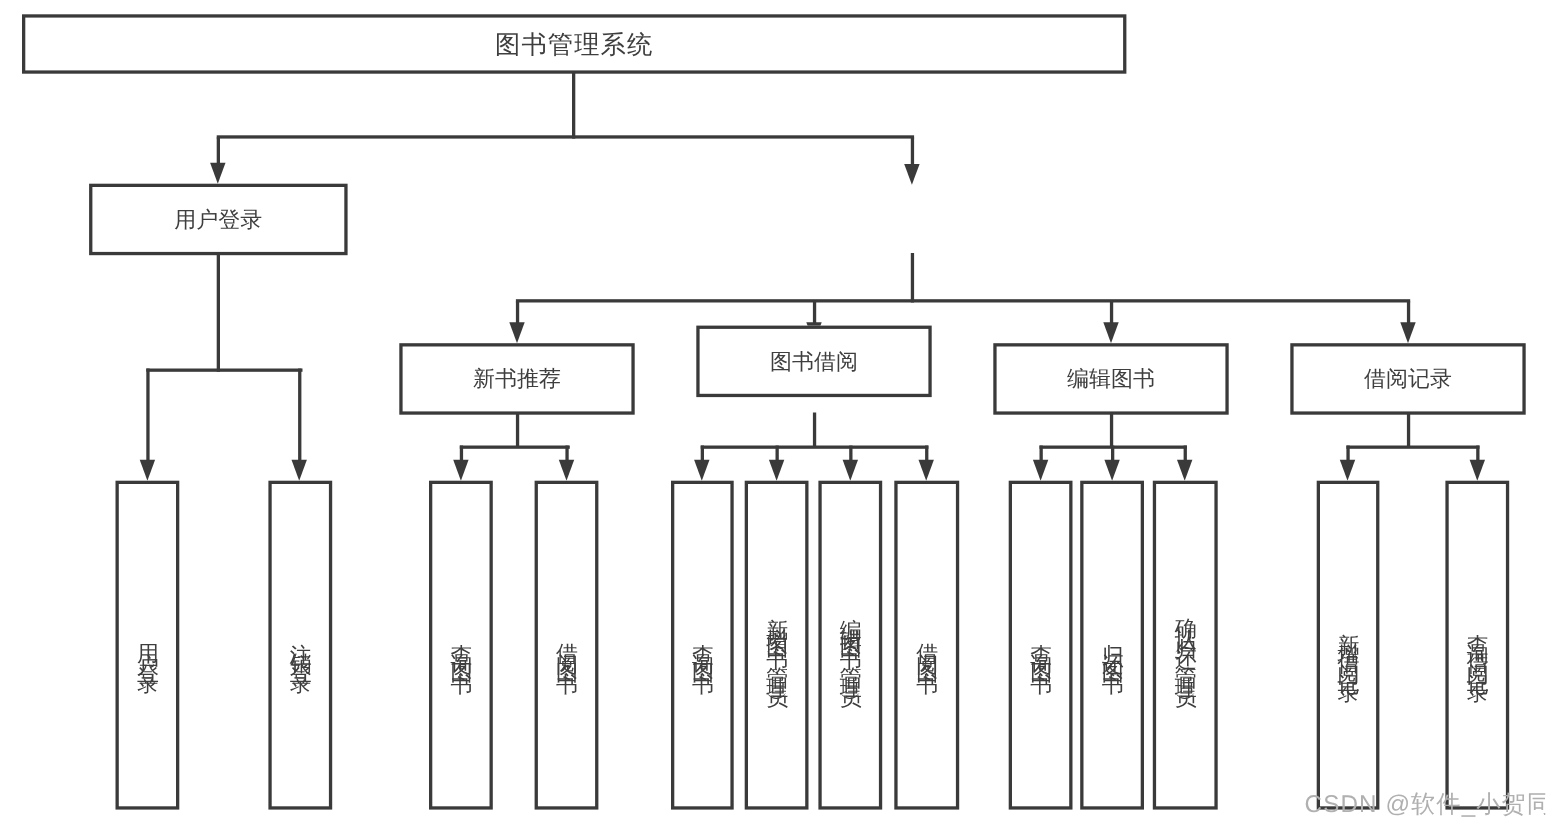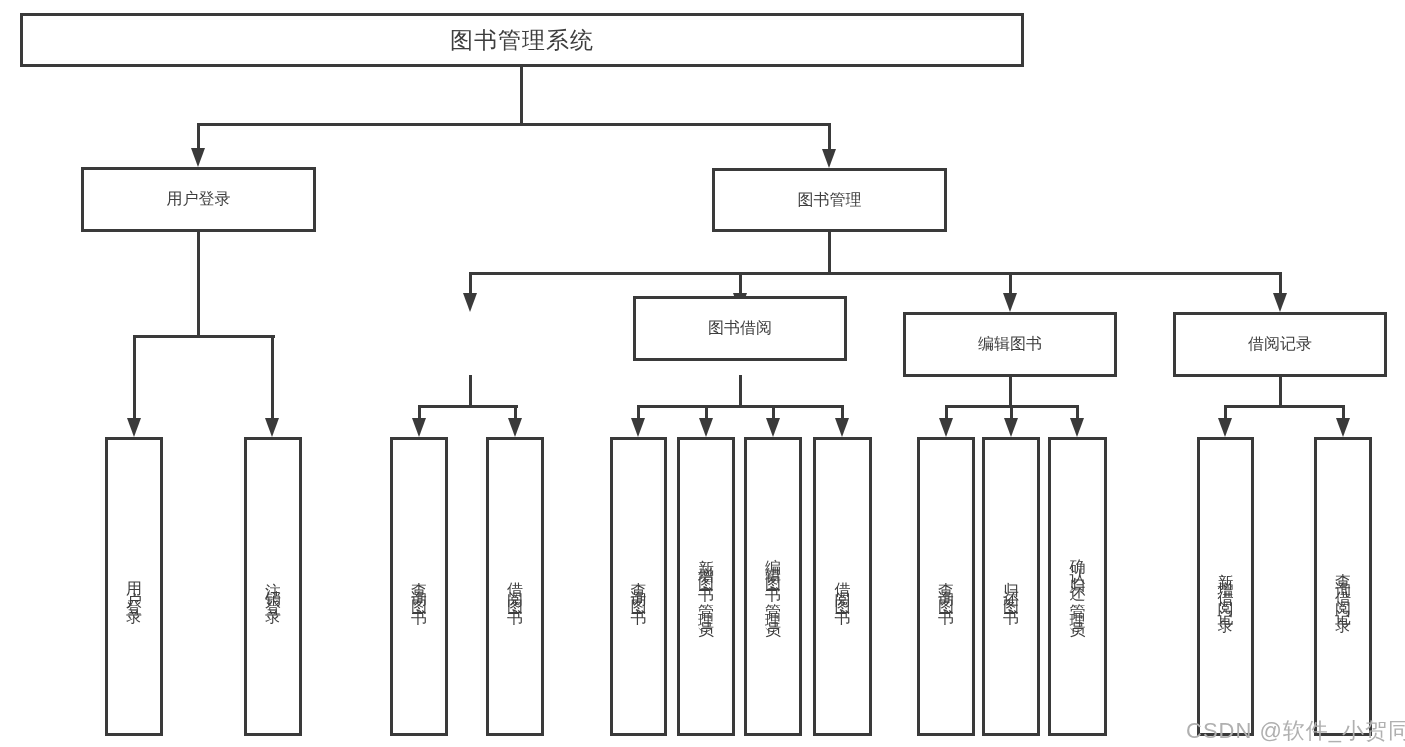--- a/index.html
+++ b/index.html
@@ -12,21 +12,21 @@
   html,body{background:#fff;}
   body{font-family:"Liberation Sans","DejaVu Sans",sans-serif;}
   .canvas{
     position:relative;width:1405px;height:747px;
     background:var(--bg);overflow:hidden;padding-left:15px;
   }
   
   .node{
     position:absolute;background:#fff;border:3px solid var(--line);
     display:flex;align-items:center;justify-content:center;
-    color:var(--text);font-size:16px;white-space:nowrap;
+    color:var(--text);font-size:20px;white-space:nowrap;
   }
   .node.root{font-size:23px;letter-spacing:1px;}
   .node.col span.vt{
     writing-mode:vertical-rl;text-orientation:mixed;
     letter-spacing:9px;line-height:1;white-space:normal;
   }
   
   .v{position:absolute;width:3px;background:var(--line);}
   .h{position:absolute;height:3px;background:var(--line);}
   .a{position:absolute;width:0;height:0;
@@ -49,42 +49,42 @@
   <div class="v" style="left:520px;top:65px;height:61px"></div>
   <div class="h" style="left:197px;top:123px;width:634px"></div>
   <div class="v" style="left:197px;top:125px;height:25px"></div>
   <div class="a" style="left:191px;top:148px"></div>
   <div class="v" style="left:828px;top:125px;height:26px"></div>
   <div class="a" style="left:822px;top:149px"></div>
 
   <div class="node" style="left:81px;top:167px;width:235px;height:65px">
     <span>用户登录</span>
   </div>
-  <div class="node" style="left:712px;top:168px;width:235px;height:64px">
-    <span>图书管理</span>
-  </div>
 
   <div class="v" style="left:197px;top:230px;height:108px"></div>
   <div class="h" style="left:133px;top:335px;width:142px"></div>
   <div class="v" style="left:133px;top:335px;height:85px"></div>
   <div class="a" style="left:127px;top:418px"></div>
   <div class="v" style="left:271px;top:335px;height:85px"></div>
   <div class="a" style="left:265px;top:418px"></div>
 
   <div class="v" style="left:828px;top:230px;height:45px"></div>
   <div class="h" style="left:469px;top:272px;width:813px"></div>
   <div class="v" style="left:469px;top:274px;height:21px"></div>
   <div class="a" style="left:463px;top:293px"></div>
   <div class="v" style="left:739px;top:274px;height:21px"></div>
   <div class="a" style="left:733px;top:293px"></div>
   <div class="v" style="left:1009px;top:274px;height:21px"></div>
   <div class="a" style="left:1003px;top:293px"></div>
   <div class="v" style="left:1279px;top:274px;height:21px"></div>
   <div class="a" style="left:1273px;top:293px"></div>
 
+  <div class="node" style="left:363px;top:312px;width:214px;height:65px">
+    <span>新书推荐</span>
+  </div>
   <div class="node" style="left:633px;top:296px;width:214px;height:65px">
     <span>图书借阅</span>
   </div>
   <div class="node" style="left:903px;top:312px;width:214px;height:65px">
     <span>编辑图书</span>
   </div>
   <div class="node" style="left:1173px;top:312px;width:214px;height:65px">
     <span>借阅记录</span>
   </div>
 

